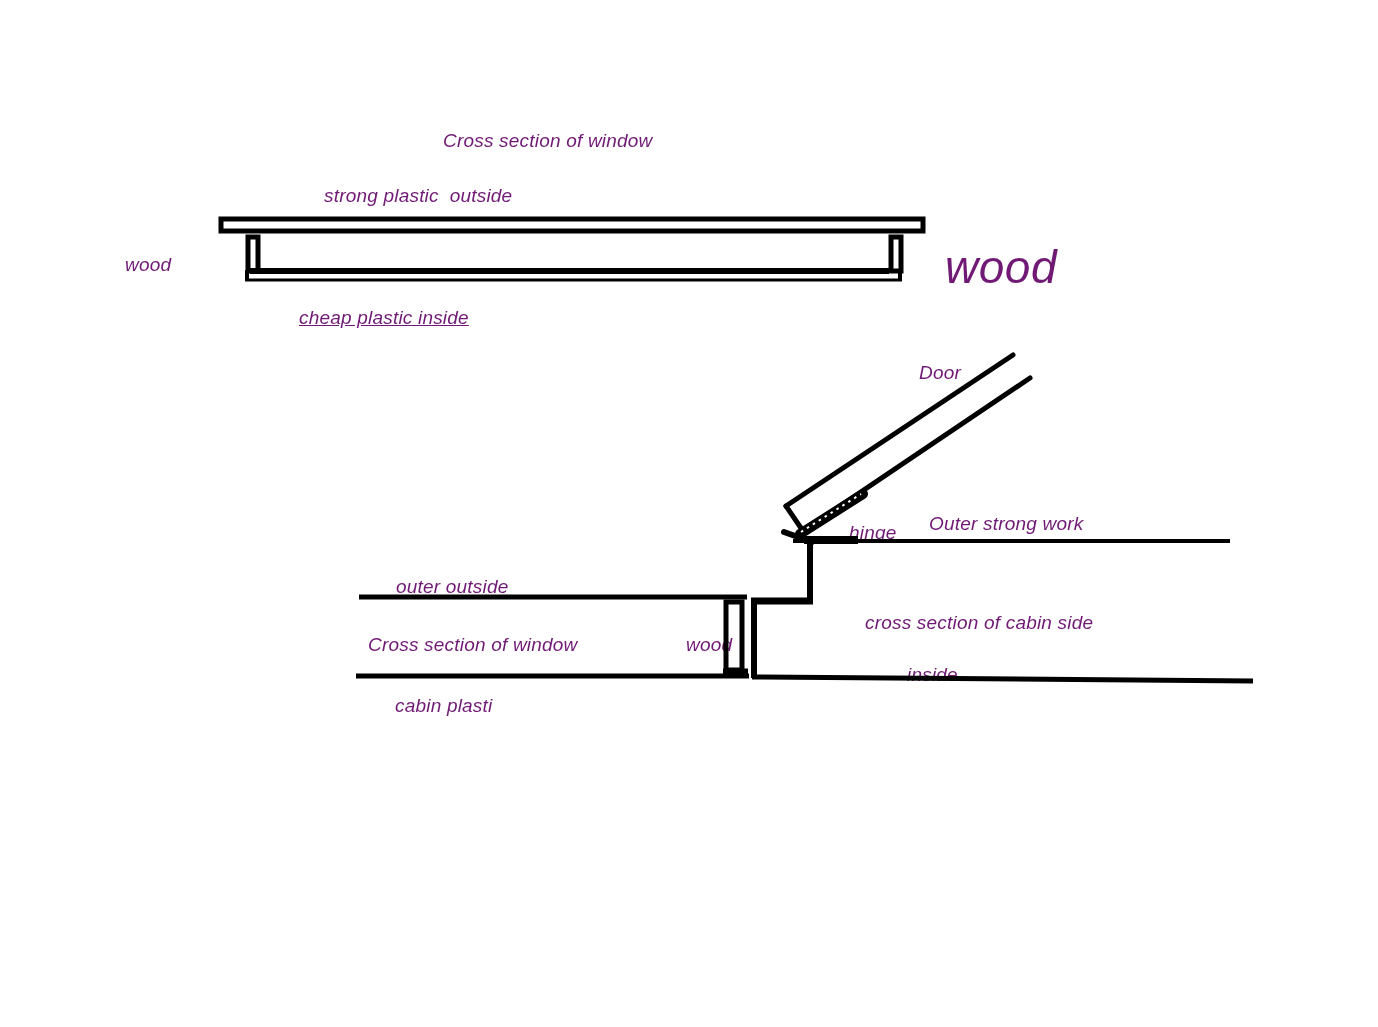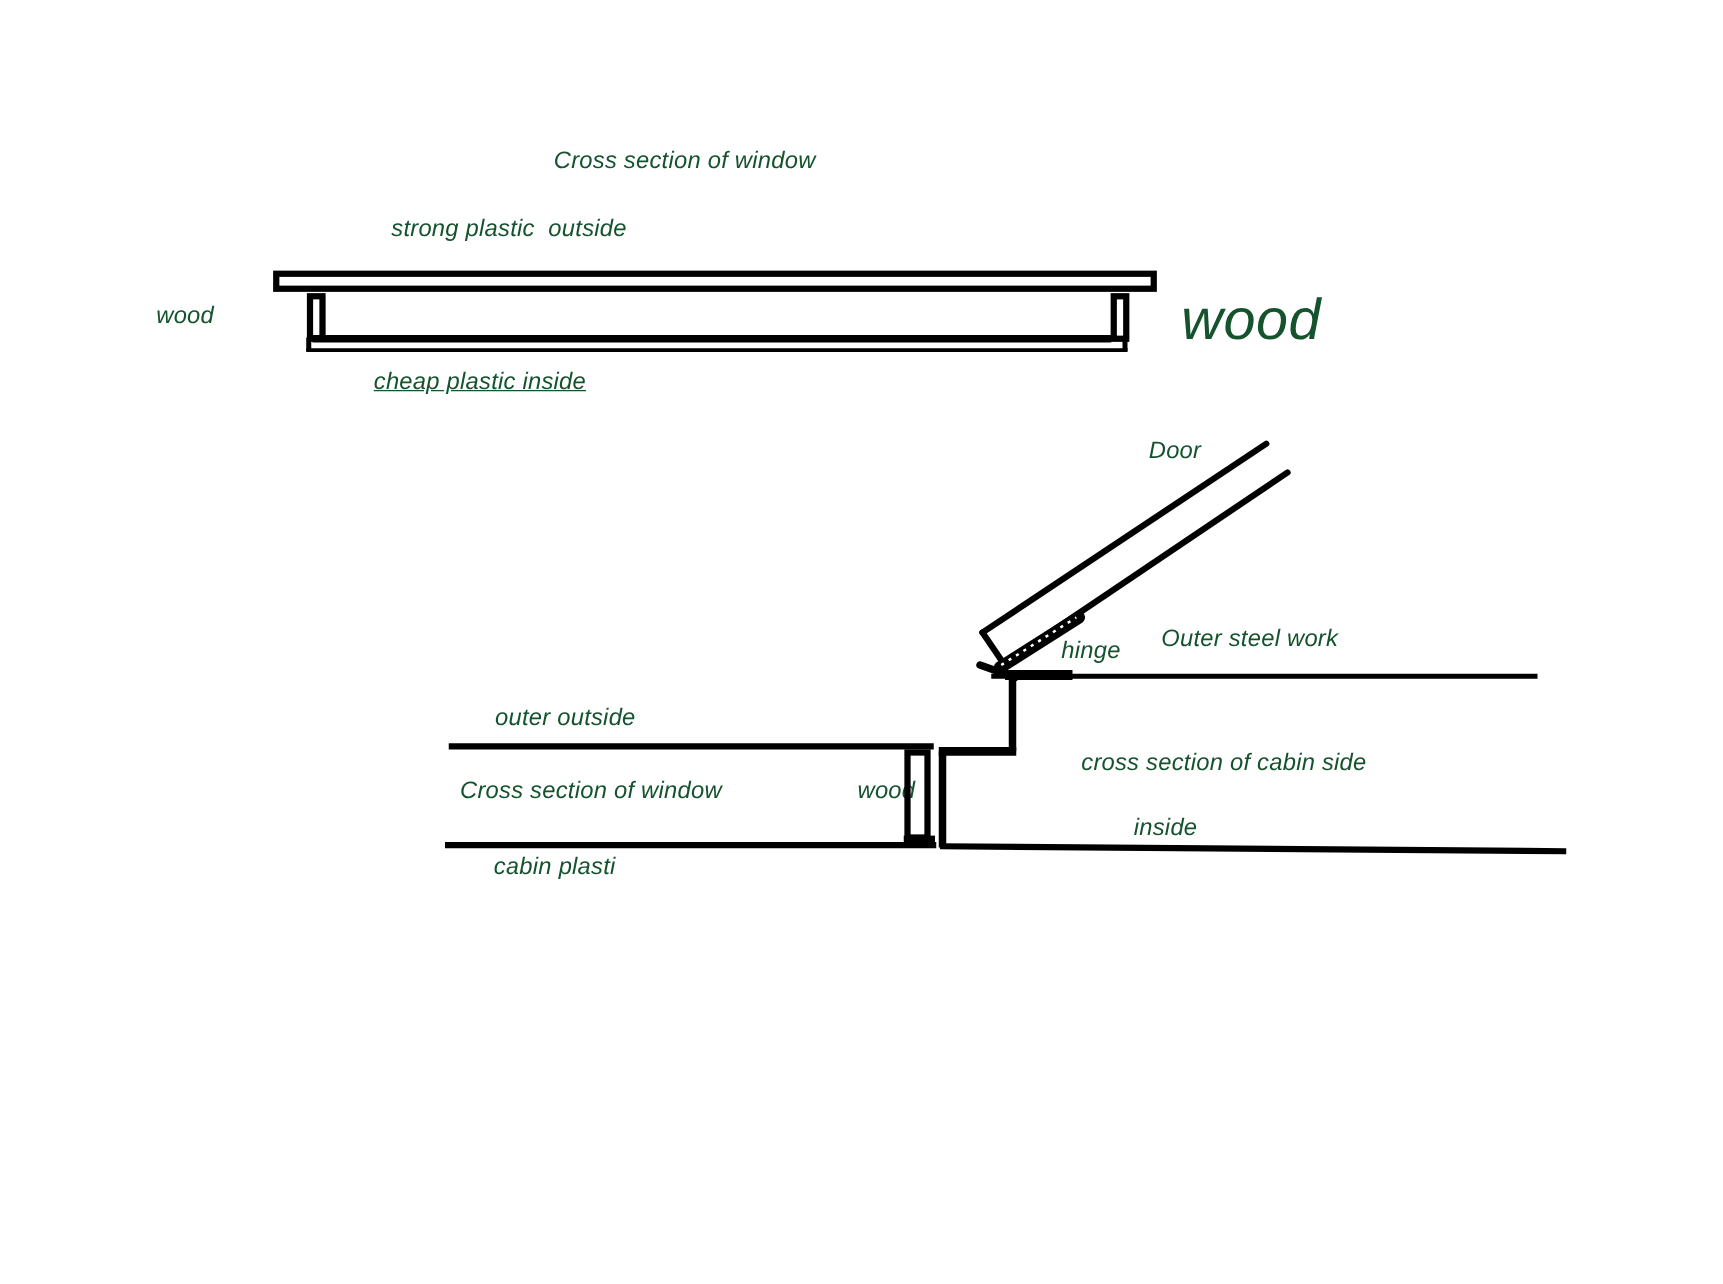--- a/index.html
+++ b/index.html
@@ -13,23 +13,24 @@
     height: 1027px;
     background: #ffffff;
     overflow: hidden;
     font-family: "Liberation Sans", "DejaVu Sans", sans-serif;
   }
   .lbl {
     position: absolute;
     font-style: italic;
     font-size: 19px;
     line-height: 1.1;
-    color: #14532d;
+    color: #701a75;
     white-space: pre;
     letter-spacing: 0.2px;
+    margin-top: 12px;
   }
   .lbl-big {
     font-size: 46px;
     letter-spacing: 0.5px;
   }
   .diagram-svg {
     position: absolute;
     left: 0;
     top: 0;
     width: 1378px;
@@ -37,33 +38,33 @@
     pointer-events: none;
   }
 </style>
 </head>
 <body>
 
 <div class="canvas">
 
   <div class="lbl" style="left:443px; top:119px;">Cross section of window</div>
 
-  <div class="lbl" style="left:313px; top:174px;">strong plastic  outside</div>
+  <div class="lbl" style="left:324px; top:174px;">strong plastic  outside</div>
 
   <div class="lbl" style="left:125px; top:243px;">wood</div>
 
   <div class="lbl lbl-big" style="left:945px; top:230px;">wood</div>
 
   <div class="lbl" style="left:299px; top:296px;text-decoration:underline;">cheap plastic inside</div>
 
   <div class="lbl" style="left:919px; top:351px;">Door</div>
 
   <div class="lbl" style="left:849px; top:511px;text-align:center;">hinge</div>
 
-  <div class="lbl" style="left:929px; top:502px;">Outer steel work</div>
+  <div class="lbl" style="left:929px; top:502px;">Outer strong work</div>
 
   <div class="lbl" style="left:396px; top:565px;">outer outside</div>
 
   <div class="lbl" style="left:368px; top:623px;">Cross section of window</div>
 
   <div class="lbl" style="left:686px; top:623px;">wood</div>
 
   <div class="lbl" style="left:865px; top:601px;text-align:center;">cross section of cabin side</div>
 
   <div class="lbl" style="left:907px; top:653px;">inside</div>

